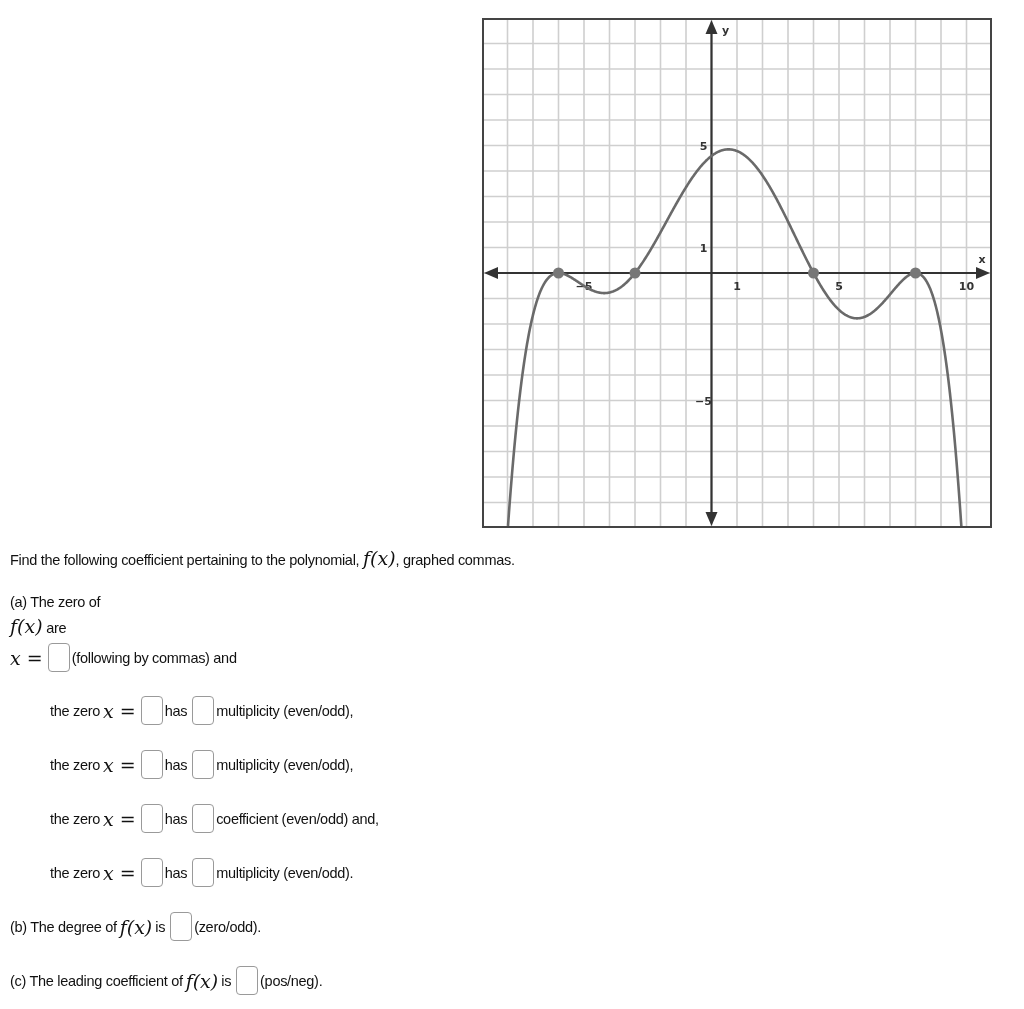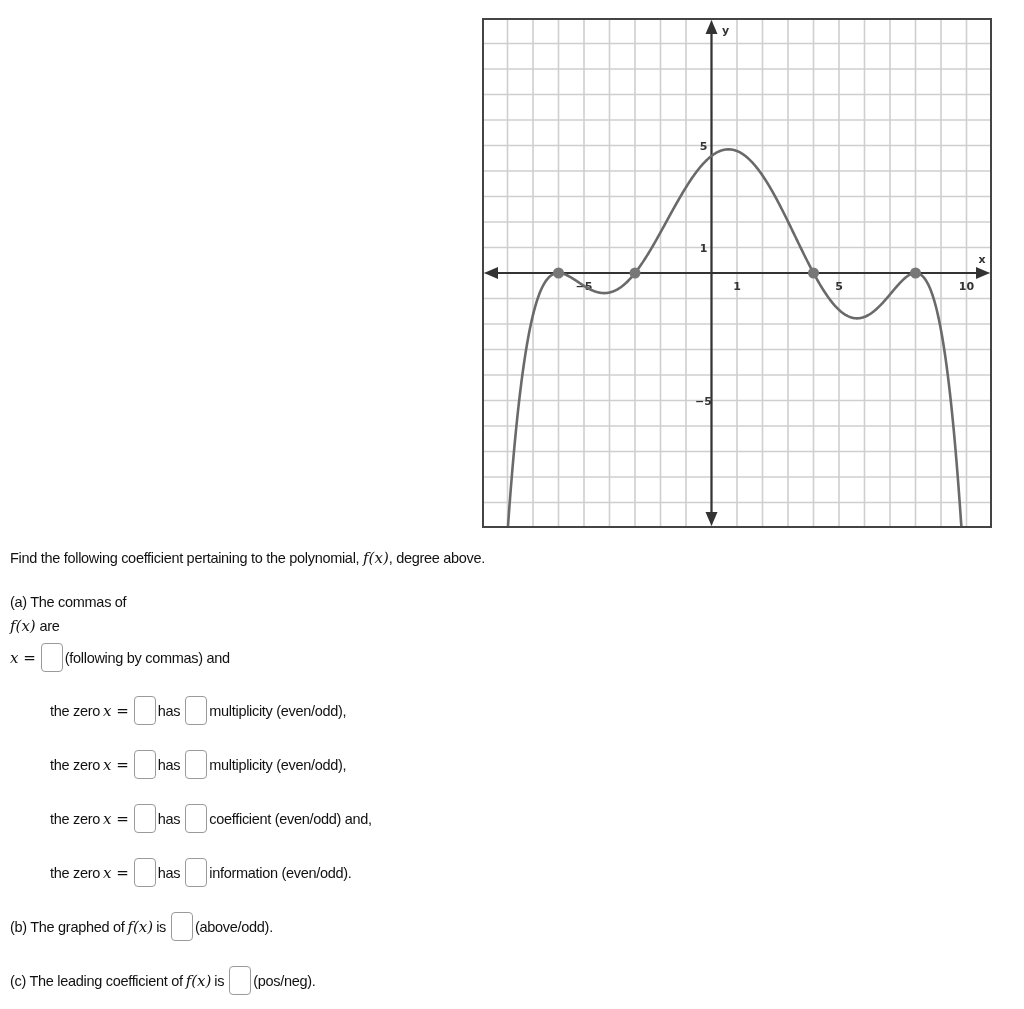--- a/index.html
+++ b/index.html
@@ -1,20 +1,20 @@
 <!DOCTYPE html>
 <html><head>
 <meta charset="utf-8">
 <style>
   html, body { margin: 0; padding: 0; background: #ffffff; }
   body { width: 1024px; height: 1009px; position: relative; overflow: hidden;
          font-family: "Liberation Sans", sans-serif; color: #111; }
   #graph { position: absolute; left: 482px; top: 18px; }
   .txt { position: absolute; font-size: 14.5px; letter-spacing: -0.3px; white-space: nowrap; line-height: 20px; }
-  .math { font-family: "DejaVu Serif", serif; font-style: italic; font-size: 15px; letter-spacing: 0; }
+  .math { font-family: "DejaVu Serif", serif; font-style: italic; font-size: 19px; letter-spacing: 0; }
   .box { display: inline-block; width: 22px; height: 29px; border: 1.5px solid #9a9a9a; border-radius: 4px;
          vertical-align: middle; background: #fff; box-sizing: border-box; margin: 0 2px; }
   .row { position: absolute; display: flex; align-items: center; font-size: 14.5px; letter-spacing: -0.3px; white-space: nowrap; }
   .row > span { margin-right: 3px; }
 </style>
 </head>
 <body>
 
 <svg id="graph" width="510" height="510" viewBox="0 0 510 510">
     <line x1="0" y1="0" x2="0" y2="510" stroke="#cfcfcf" stroke-width="1.6"></line>
@@ -77,24 +77,24 @@
     <path d=" M 25.00 510.00 L 25.50 510.00 L 26.00 507.96 L 26.50 501.00 L 27.00 494.16 L 27.50 487.47 L 28.00 480.91 L 28.50 474.49 L 29.00 468.20 L 29.50 462.03 L 30.00 456.00 L 30.50 450.09 L 31.00 444.31 L 31.50 438.65 L 32.00 433.11 L 32.50 427.69 L 33.00 422.38 L 33.50 417.20 L 34.00 412.13 L 34.50 407.17 L 35.00 402.32 L 35.50 397.58 L 36.00 392.95 L 36.50 388.43 L 37.00 384.01 L 37.50 379.70 L 38.00 375.48 L 38.50 371.37 L 39.00 367.36 L 39.50 363.44 L 40.00 359.62 L 40.50 355.89 L 41.00 352.25 L 41.50 348.71 L 42.00 345.26 L 42.50 341.89 L 43.00 338.61 L 43.50 335.42 L 44.00 332.31 L 44.50 329.29 L 45.00 326.34 L 45.50 323.48 L 46.00 320.70 L 46.50 317.99 L 47.00 315.36 L 47.50 312.80 L 48.00 310.32 L 48.50 307.91 L 49.00 305.57 L 49.50 303.30 L 50.00 301.10 L 50.50 298.97 L 51.00 296.91 L 51.50 294.91 L 52.00 292.97 L 52.50 291.10 L 53.00 289.28 L 53.50 287.53 L 54.00 285.84 L 54.50 284.20 L 55.00 282.63 L 55.50 281.11 L 56.00 279.64 L 56.50 278.23 L 57.00 276.87 L 57.50 275.56 L 58.00 274.30 L 58.50 273.10 L 59.00 271.94 L 59.50 270.83 L 60.00 269.76 L 60.50 268.75 L 61.00 267.77 L 61.50 266.84 L 62.00 265.96 L 62.50 265.11 L 63.00 264.31 L 63.50 263.54 L 64.00 262.82 L 64.50 262.13 L 65.00 261.48 L 65.50 260.87 L 66.00 260.30 L 66.50 259.75 L 67.00 259.25 L 67.50 258.77 L 68.00 258.33 L 68.50 257.92 L 69.00 257.54 L 69.50 257.19 L 70.00 256.87 L 70.50 256.57 L 71.00 256.31 L 71.50 256.07 L 72.00 255.86 L 72.50 255.67 L 73.00 255.51 L 73.50 255.37 L 74.00 255.25 L 74.50 255.16 L 75.00 255.09 L 75.50 255.04 L 76.00 255.01 L 76.50 255.00 L 77.00 255.01 L 77.50 255.04 L 78.00 255.08 L 78.50 255.15 L 79.00 255.23 L 79.50 255.32 L 80.00 255.43 L 80.50 255.56 L 81.00 255.70 L 81.50 255.85 L 82.00 256.02 L 82.50 256.20 L 83.00 256.39 L 83.50 256.59 L 84.00 256.81 L 84.50 257.03 L 85.00 257.26 L 85.50 257.51 L 86.00 257.76 L 86.50 258.02 L 87.00 258.29 L 87.50 258.56 L 88.00 258.85 L 88.50 259.14 L 89.00 259.43 L 89.50 259.73 L 90.00 260.04 L 90.50 260.35 L 91.00 260.66 L 91.50 260.98 L 92.00 261.30 L 92.50 261.63 L 93.00 261.95 L 93.50 262.28 L 94.00 262.62 L 94.50 262.95 L 95.00 263.28 L 95.50 263.62 L 96.00 263.95 L 96.50 264.29 L 97.00 264.62 L 97.50 264.95 L 98.00 265.29 L 98.50 265.62 L 99.00 265.95 L 99.50 266.28 L 100.00 266.60 L 100.50 266.93 L 101.00 267.25 L 101.50 267.56 L 102.00 267.88 L 102.50 268.19 L 103.00 268.49 L 103.50 268.79 L 104.00 269.09 L 104.50 269.38 L 105.00 269.67 L 105.50 269.95 L 106.00 270.23 L 106.50 270.50 L 107.00 270.77 L 107.50 271.03 L 108.00 271.28 L 108.50 271.52 L 109.00 271.76 L 109.50 272.00 L 110.00 272.22 L 110.50 272.44 L 111.00 272.65 L 111.50 272.85 L 112.00 273.05 L 112.50 273.24 L 113.00 273.41 L 113.50 273.59 L 114.00 273.75 L 114.50 273.90 L 115.00 274.05 L 115.50 274.18 L 116.00 274.31 L 116.50 274.43 L 117.00 274.53 L 117.50 274.63 L 118.00 274.72 L 118.50 274.80 L 119.00 274.87 L 119.50 274.93 L 120.00 274.98 L 120.50 275.02 L 121.00 275.06 L 121.50 275.08 L 122.00 275.09 L 122.50 275.09 L 123.00 275.08 L 123.50 275.05 L 124.00 275.02 L 124.50 274.98 L 125.00 274.93 L 125.50 274.87 L 126.00 274.79 L 126.50 274.71 L 127.00 274.61 L 127.50 274.51 L 128.00 274.39 L 128.50 274.26 L 129.00 274.12 L 129.50 273.97 L 130.00 273.81 L 130.50 273.64 L 131.00 273.46 L 131.50 273.26 L 132.00 273.06 L 132.50 272.85 L 133.00 272.62 L 133.50 272.38 L 134.00 272.13 L 134.50 271.87 L 135.00 271.61 L 135.50 271.32 L 136.00 271.03 L 136.50 270.73 L 137.00 270.42 L 137.50 270.09 L 138.00 269.76 L 138.50 269.41 L 139.00 269.06 L 139.50 268.69 L 140.00 268.31 L 140.50 267.93 L 141.00 267.53 L 141.50 267.12 L 142.00 266.70 L 142.50 266.27 L 143.00 265.83 L 143.50 265.38 L 144.00 264.92 L 144.50 264.45 L 145.00 263.97 L 145.50 263.48 L 146.00 262.98 L 146.50 262.47 L 147.00 261.95 L 147.50 261.42 L 148.00 260.89 L 148.50 260.34 L 149.00 259.78 L 149.50 259.22 L 150.00 258.64 L 150.50 258.06 L 151.00 257.46 L 151.50 256.86 L 152.00 256.25 L 152.50 255.63 L 153.00 255.00 L 153.50 254.36 L 154.00 253.72 L 154.50 253.06 L 155.00 252.40 L 155.50 251.73 L 156.00 251.05 L 156.50 250.37 L 157.00 249.68 L 157.50 248.97 L 158.00 248.27 L 158.50 247.55 L 159.00 246.83 L 159.50 246.10 L 160.00 245.36 L 160.50 244.62 L 161.00 243.87 L 161.50 243.11 L 162.00 242.34 L 162.50 241.57 L 163.00 240.80 L 163.50 240.01 L 164.00 239.23 L 164.50 238.43 L 165.00 237.63 L 165.50 236.82 L 166.00 236.01 L 166.50 235.20 L 167.00 234.38 L 167.50 233.55 L 168.00 232.72 L 168.50 231.88 L 169.00 231.04 L 169.50 230.19 L 170.00 229.34 L 170.50 228.49 L 171.00 227.63 L 171.50 226.77 L 172.00 225.90 L 172.50 225.03 L 173.00 224.16 L 173.50 223.28 L 174.00 222.40 L 174.50 221.52 L 175.00 220.63 L 175.50 219.74 L 176.00 218.85 L 176.50 217.96 L 177.00 217.06 L 177.50 216.17 L 178.00 215.27 L 178.50 214.36 L 179.00 213.46 L 179.50 212.55 L 180.00 211.65 L 180.50 210.74 L 181.00 209.83 L 181.50 208.92 L 182.00 208.01 L 182.50 207.10 L 183.00 206.18 L 183.50 205.27 L 184.00 204.36 L 184.50 203.44 L 185.00 202.53 L 185.50 201.62 L 186.00 200.70 L 186.50 199.79 L 187.00 198.88 L 187.50 197.97 L 188.00 197.06 L 188.50 196.15 L 189.00 195.24 L 189.50 194.34 L 190.00 193.43 L 190.50 192.53 L 191.00 191.63 L 191.50 190.73 L 192.00 189.83 L 192.50 188.94 L 193.00 188.04 L 193.50 187.15 L 194.00 186.26 L 194.50 185.38 L 195.00 184.50 L 195.50 183.62 L 196.00 182.74 L 196.50 181.87 L 197.00 181.00 L 197.50 180.14 L 198.00 179.28 L 198.50 178.42 L 199.00 177.56 L 199.50 176.72 L 200.00 175.87 L 200.50 175.03 L 201.00 174.19 L 201.50 173.36 L 202.00 172.54 L 202.50 171.71 L 203.00 170.90 L 203.50 170.09 L 204.00 169.28 L 204.50 168.48 L 205.00 167.69 L 205.50 166.90 L 206.00 166.11 L 206.50 165.34 L 207.00 164.57 L 207.50 163.80 L 208.00 163.04 L 208.50 162.29 L 209.00 161.55 L 209.50 160.81 L 210.00 160.08 L 210.50 159.35 L 211.00 158.63 L 211.50 157.92 L 212.00 157.22 L 212.50 156.52 L 213.00 155.83 L 213.50 155.15 L 214.00 154.48 L 214.50 153.82 L 215.00 153.16 L 215.50 152.51 L 216.00 151.87 L 216.50 151.23 L 217.00 150.61 L 217.50 149.99 L 218.00 149.39 L 218.50 148.79 L 219.00 148.20 L 219.50 147.61 L 220.00 147.04 L 220.50 146.48 L 221.00 145.92 L 221.50 145.38 L 222.00 144.84 L 222.50 144.31 L 223.00 143.80 L 223.50 143.29 L 224.00 142.79 L 224.50 142.30 L 225.00 141.82 L 225.50 141.36 L 226.00 140.90 L 226.50 140.45 L 227.00 140.01 L 227.50 139.58 L 228.00 139.16 L 228.50 138.75 L 229.00 138.35 L 229.50 137.97 L 230.00 137.59 L 230.50 137.22 L 231.00 136.87 L 231.50 136.52 L 232.00 136.19 L 232.50 135.86 L 233.00 135.55 L 233.50 135.25 L 234.00 134.96 L 234.50 134.67 L 235.00 134.41 L 235.50 134.15 L 236.00 133.90 L 236.50 133.66 L 237.00 133.44 L 237.50 133.23 L 238.00 133.02 L 238.50 132.83 L 239.00 132.65 L 239.50 132.48 L 240.00 132.33 L 240.50 132.18 L 241.00 132.05 L 241.50 131.93 L 242.00 131.82 L 242.50 131.72 L 243.00 131.63 L 243.50 131.55 L 244.00 131.49 L 244.50 131.44 L 245.00 131.40 L 245.50 131.37 L 246.00 131.35 L 246.50 131.34 L 247.00 131.35 L 247.50 131.37 L 248.00 131.40 L 248.50 131.44 L 249.00 131.49 L 249.50 131.55 L 250.00 131.63 L 250.50 131.72 L 251.00 131.82 L 251.50 131.93 L 252.00 132.05 L 252.50 132.19 L 253.00 132.33 L 253.50 132.49 L 254.00 132.66 L 254.50 132.85 L 255.00 133.04 L 255.50 133.24 L 256.00 133.46 L 256.50 133.69 L 257.00 133.93 L 257.50 134.18 L 258.00 134.44 L 258.50 134.72 L 259.00 135.00 L 259.50 135.30 L 260.00 135.61 L 260.50 135.93 L 261.00 136.26 L 261.50 136.60 L 262.00 136.96 L 262.50 137.32 L 263.00 137.70 L 263.50 138.09 L 264.00 138.49 L 264.50 138.90 L 265.00 139.32 L 265.50 139.75 L 266.00 140.19 L 266.50 140.64 L 267.00 141.11 L 267.50 141.58 L 268.00 142.07 L 268.50 142.57 L 269.00 143.07 L 269.50 143.59 L 270.00 144.12 L 270.50 144.65 L 271.00 145.20 L 271.50 145.76 L 272.00 146.33 L 272.50 146.91 L 273.00 147.50 L 273.50 148.10 L 274.00 148.70 L 274.50 149.32 L 275.00 149.95 L 275.50 150.59 L 276.00 151.23 L 276.50 151.89 L 277.00 152.56 L 277.50 153.23 L 278.00 153.92 L 278.50 154.61 L 279.00 155.31 L 279.50 156.02 L 280.00 156.74 L 280.50 157.47 L 281.00 158.21 L 281.50 158.95 L 282.00 159.71 L 282.50 160.47 L 283.00 161.24 L 283.50 162.02 L 284.00 162.81 L 284.50 163.60 L 285.00 164.41 L 285.50 165.22 L 286.00 166.03 L 286.50 166.86 L 287.00 167.69 L 287.50 168.53 L 288.00 169.38 L 288.50 170.23 L 289.00 171.09 L 289.50 171.96 L 290.00 172.84 L 290.50 173.72 L 291.00 174.61 L 291.50 175.50 L 292.00 176.40 L 292.50 177.31 L 293.00 178.22 L 293.50 179.13 L 294.00 180.06 L 294.50 180.99 L 295.00 181.92 L 295.50 182.86 L 296.00 183.81 L 296.50 184.76 L 297.00 185.71 L 297.50 186.67 L 298.00 187.63 L 298.50 188.60 L 299.00 189.57 L 299.50 190.55 L 300.00 191.53 L 300.50 192.52 L 301.00 193.51 L 301.50 194.50 L 302.00 195.49 L 302.50 196.49 L 303.00 197.50 L 303.50 198.50 L 304.00 199.51 L 304.50 200.52 L 305.00 201.53 L 305.50 202.55 L 306.00 203.57 L 306.50 204.59 L 307.00 205.61 L 307.50 206.64 L 308.00 207.66 L 308.50 208.69 L 309.00 209.72 L 309.50 210.75 L 310.00 211.78 L 310.50 212.82 L 311.00 213.85 L 311.50 214.88 L 312.00 215.92 L 312.50 216.95 L 313.00 217.99 L 313.50 219.02 L 314.00 220.06 L 314.50 221.09 L 315.00 222.13 L 315.50 223.16 L 316.00 224.20 L 316.50 225.23 L 317.00 226.26 L 317.50 227.29 L 318.00 228.32 L 318.50 229.34 L 319.00 230.37 L 319.50 231.39 L 320.00 232.42 L 320.50 233.43 L 321.00 234.45 L 321.50 235.47 L 322.00 236.48 L 322.50 237.49 L 323.00 238.49 L 323.50 239.50 L 324.00 240.50 L 324.50 241.49 L 325.00 242.49 L 325.50 243.48 L 326.00 244.46 L 326.50 245.44 L 327.00 246.42 L 327.50 247.39 L 328.00 248.36 L 328.50 249.32 L 329.00 250.28 L 329.50 251.24 L 330.00 252.19 L 330.50 253.13 L 331.00 254.07 L 331.50 255.00 L 332.00 255.93 L 332.50 256.85 L 333.00 257.76 L 333.50 258.67 L 334.00 259.57 L 334.50 260.47 L 335.00 261.36 L 335.50 262.24 L 336.00 263.12 L 336.50 263.98 L 337.00 264.85 L 337.50 265.70 L 338.00 266.55 L 338.50 267.39 L 339.00 268.22 L 339.50 269.04 L 340.00 269.85 L 340.50 270.66 L 341.00 271.46 L 341.50 272.25 L 342.00 273.03 L 342.50 273.80 L 343.00 274.57 L 343.50 275.32 L 344.00 276.07 L 344.50 276.81 L 345.00 277.53 L 345.50 278.25 L 346.00 278.96 L 346.50 279.66 L 347.00 280.35 L 347.50 281.02 L 348.00 281.69 L 348.50 282.35 L 349.00 283.00 L 349.50 283.64 L 350.00 284.26 L 350.50 284.88 L 351.00 285.49 L 351.50 286.08 L 352.00 286.66 L 352.50 287.24 L 353.00 287.80 L 353.50 288.35 L 354.00 288.89 L 354.50 289.42 L 355.00 289.93 L 355.50 290.44 L 356.00 290.93 L 356.50 291.41 L 357.00 291.88 L 357.50 292.33 L 358.00 292.78 L 358.50 293.21 L 359.00 293.63 L 359.50 294.04 L 360.00 294.44 L 360.50 294.82 L 361.00 295.19 L 361.50 295.55 L 362.00 295.90 L 362.50 296.23 L 363.00 296.55 L 363.50 296.86 L 364.00 297.15 L 364.50 297.43 L 365.00 297.70 L 365.50 297.96 L 366.00 298.20 L 366.50 298.43 L 367.00 298.65 L 367.50 298.85 L 368.00 299.05 L 368.50 299.22 L 369.00 299.39 L 369.50 299.54 L 370.00 299.68 L 370.50 299.80 L 371.00 299.92 L 371.50 300.01 L 372.00 300.10 L 372.50 300.17 L 373.00 300.23 L 373.50 300.28 L 374.00 300.31 L 374.50 300.33 L 375.00 300.34 L 375.50 300.33 L 376.00 300.31 L 376.50 300.28 L 377.00 300.23 L 377.50 300.17 L 378.00 300.10 L 378.50 300.02 L 379.00 299.92 L 379.50 299.81 L 380.00 299.69 L 380.50 299.55 L 381.00 299.41 L 381.50 299.25 L 382.00 299.07 L 382.50 298.89 L 383.00 298.69 L 383.50 298.48 L 384.00 298.26 L 384.50 298.03 L 385.00 297.78 L 385.50 297.52 L 386.00 297.25 L 386.50 296.97 L 387.00 296.68 L 387.50 296.38 L 388.00 296.06 L 388.50 295.74 L 389.00 295.40 L 389.50 295.06 L 390.00 294.70 L 390.50 294.33 L 391.00 293.95 L 391.50 293.56 L 392.00 293.16 L 392.50 292.76 L 393.00 292.34 L 393.50 291.91 L 394.00 291.47 L 394.50 291.03 L 395.00 290.57 L 395.50 290.11 L 396.00 289.64 L 396.50 289.16 L 397.00 288.67 L 397.50 288.18 L 398.00 287.67 L 398.50 287.16 L 399.00 286.65 L 399.50 286.12 L 400.00 285.59 L 400.50 285.06 L 401.00 284.51 L 401.50 283.97 L 402.00 283.41 L 402.50 282.85 L 403.00 282.29 L 403.50 281.72 L 404.00 281.15 L 404.50 280.57 L 405.00 280.00 L 405.50 279.41 L 406.00 278.83 L 406.50 278.24 L 407.00 277.65 L 407.50 277.06 L 408.00 276.46 L 408.50 275.87 L 409.00 275.27 L 409.50 274.67 L 410.00 274.08 L 410.50 273.48 L 411.00 272.89 L 411.50 272.29 L 412.00 271.70 L 412.50 271.11 L 413.00 270.52 L 413.50 269.94 L 414.00 269.36 L 414.50 268.78 L 415.00 268.21 L 415.50 267.64 L 416.00 267.08 L 416.50 266.52 L 417.00 265.97 L 417.50 265.43 L 418.00 264.89 L 418.50 264.36 L 419.00 263.84 L 419.50 263.33 L 420.00 262.82 L 420.50 262.33 L 421.00 261.85 L 421.50 261.38 L 422.00 260.92 L 422.50 260.47 L 423.00 260.03 L 423.50 259.61 L 424.00 259.21 L 424.50 258.81 L 425.00 258.44 L 425.50 258.07 L 426.00 257.73 L 426.50 257.40 L 427.00 257.09 L 427.50 256.80 L 428.00 256.53 L 428.50 256.27 L 429.00 256.04 L 429.50 255.83 L 430.00 255.64 L 430.50 255.48 L 431.00 255.33 L 431.50 255.22 L 432.00 255.12 L 432.50 255.06 L 433.00 255.01 L 433.50 255.00 L 434.00 255.01 L 434.50 255.06 L 435.00 255.13 L 435.50 255.23 L 436.00 255.37 L 436.50 255.53 L 437.00 255.73 L 437.50 255.97 L 438.00 256.24 L 438.50 256.54 L 439.00 256.88 L 439.50 257.26 L 440.00 257.68 L 440.50 258.13 L 441.00 258.63 L 441.50 259.17 L 442.00 259.75 L 442.50 260.37 L 443.00 261.03 L 443.50 261.75 L 444.00 262.50 L 444.50 263.31 L 445.00 264.16 L 445.50 265.07 L 446.00 266.02 L 446.50 267.02 L 447.00 268.08 L 447.50 269.19 L 448.00 270.35 L 448.50 271.57 L 449.00 272.85 L 449.50 274.19 L 450.00 275.58 L 450.50 277.03 L 451.00 278.55 L 451.50 280.13 L 452.00 281.77 L 452.50 283.48 L 453.00 285.25 L 453.50 287.09 L 454.00 289.00 L 454.50 290.98 L 455.00 293.03 L 455.50 295.15 L 456.00 297.35 L 456.50 299.62 L 457.00 301.96 L 457.50 304.39 L 458.00 306.89 L 458.50 309.48 L 459.00 312.15 L 459.50 314.90 L 460.00 317.73 L 460.50 320.65 L 461.00 323.66 L 461.50 326.75 L 462.00 329.94 L 462.50 333.22 L 463.00 336.59 L 463.50 340.06 L 464.00 343.62 L 464.50 347.28 L 465.00 351.04 L 465.50 354.90 L 466.00 358.86 L 466.50 362.93 L 467.00 367.10 L 467.50 371.38 L 468.00 375.77 L 468.50 380.27 L 469.00 384.88 L 469.50 389.60 L 470.00 394.44 L 470.50 399.40 L 471.00 404.47 L 471.50 409.67 L 472.00 414.99 L 472.50 420.43 L 473.00 426.00 L 473.50 431.70 L 474.00 437.52 L 474.50 443.48 L 475.00 449.57 L 475.50 455.79 L 476.00 462.15 L 476.50 468.65 L 477.00 475.29 L 477.50 482.07 L 478.00 489.00 L 478.50 496.08 L 479.00 503.30 L 479.50 510.00 L 480.00 510.00" fill="none" stroke="#6a6a6a" stroke-width="2.6" stroke-linejoin="round"></path>
     <circle cx="76.5" cy="255" r="5.5" fill="#777777"></circle>
     <circle cx="153" cy="255" r="5.5" fill="#777777"></circle>
     <circle cx="331.5" cy="255" r="5.5" fill="#777777"></circle>
     <circle cx="433.5" cy="255" r="5.5" fill="#777777"></circle>
     <rect x="1" y="1" width="508" height="508" fill="none" stroke="#444444" stroke-width="2"></rect>
   </svg>
 
 <div class="txt" style="left:10px; top:548px;">
   <span>Find the following coefficient pertaining to the polynomial,</span>
-  <span class="math">f(x)</span><span>, degree above.</span>
+  <span class="math">f(x)</span><span>, graphed commas.</span>
 </div>
 
-<div class="txt" style="left:10px; top:592px;">(a) The commas of</div>
+<div class="txt" style="left:10px; top:592px;">(a) The zero of</div>
 <div class="txt" style="left:10px; top:616px;">
   <span class="math">f(x)</span>
   <span>are</span>
 </div>
 
 <div class="row" style="left:10px; top:643px;">
   <span class="math">x =</span>
   <input class="box" type="text" style="">
   <span>(following by commas) and</span>
 </div>
@@ -123,30 +123,30 @@
       <span>has</span>
       <input class="box" type="text" style="">
       <span>coefficient (even/odd) and,</span>
     </div>
     <div class="row" style="left: 50px; top: 858px;">
       <span>the zero</span>
       <span class="math">x =</span>
       <input class="box" type="text" style="">
       <span>has</span>
       <input class="box" type="text" style="">
-      <span>information (even/odd).</span>
+      <span>multiplicity (even/odd).</span>
     </div>
   </div>
 
 <div class="row" style="left:10px; top:912px;">
-  <span>(b) The graphed of</span>
+  <span>(b) The degree of</span>
   <span class="math">f(x)</span>
   <span>is</span>
   <input class="box" type="text" style="">
-  <span>(above/odd).</span>
+  <span>(zero/odd).</span>
 </div>
 
 <div class="row" style="left:10px; top:966px;">
   <span>(c) The leading coefficient of</span>
   <span class="math">f(x)</span>
   <span>is</span>
   <input class="box" type="text" style="">
   <span>(pos/neg).</span>
 </div>
 

